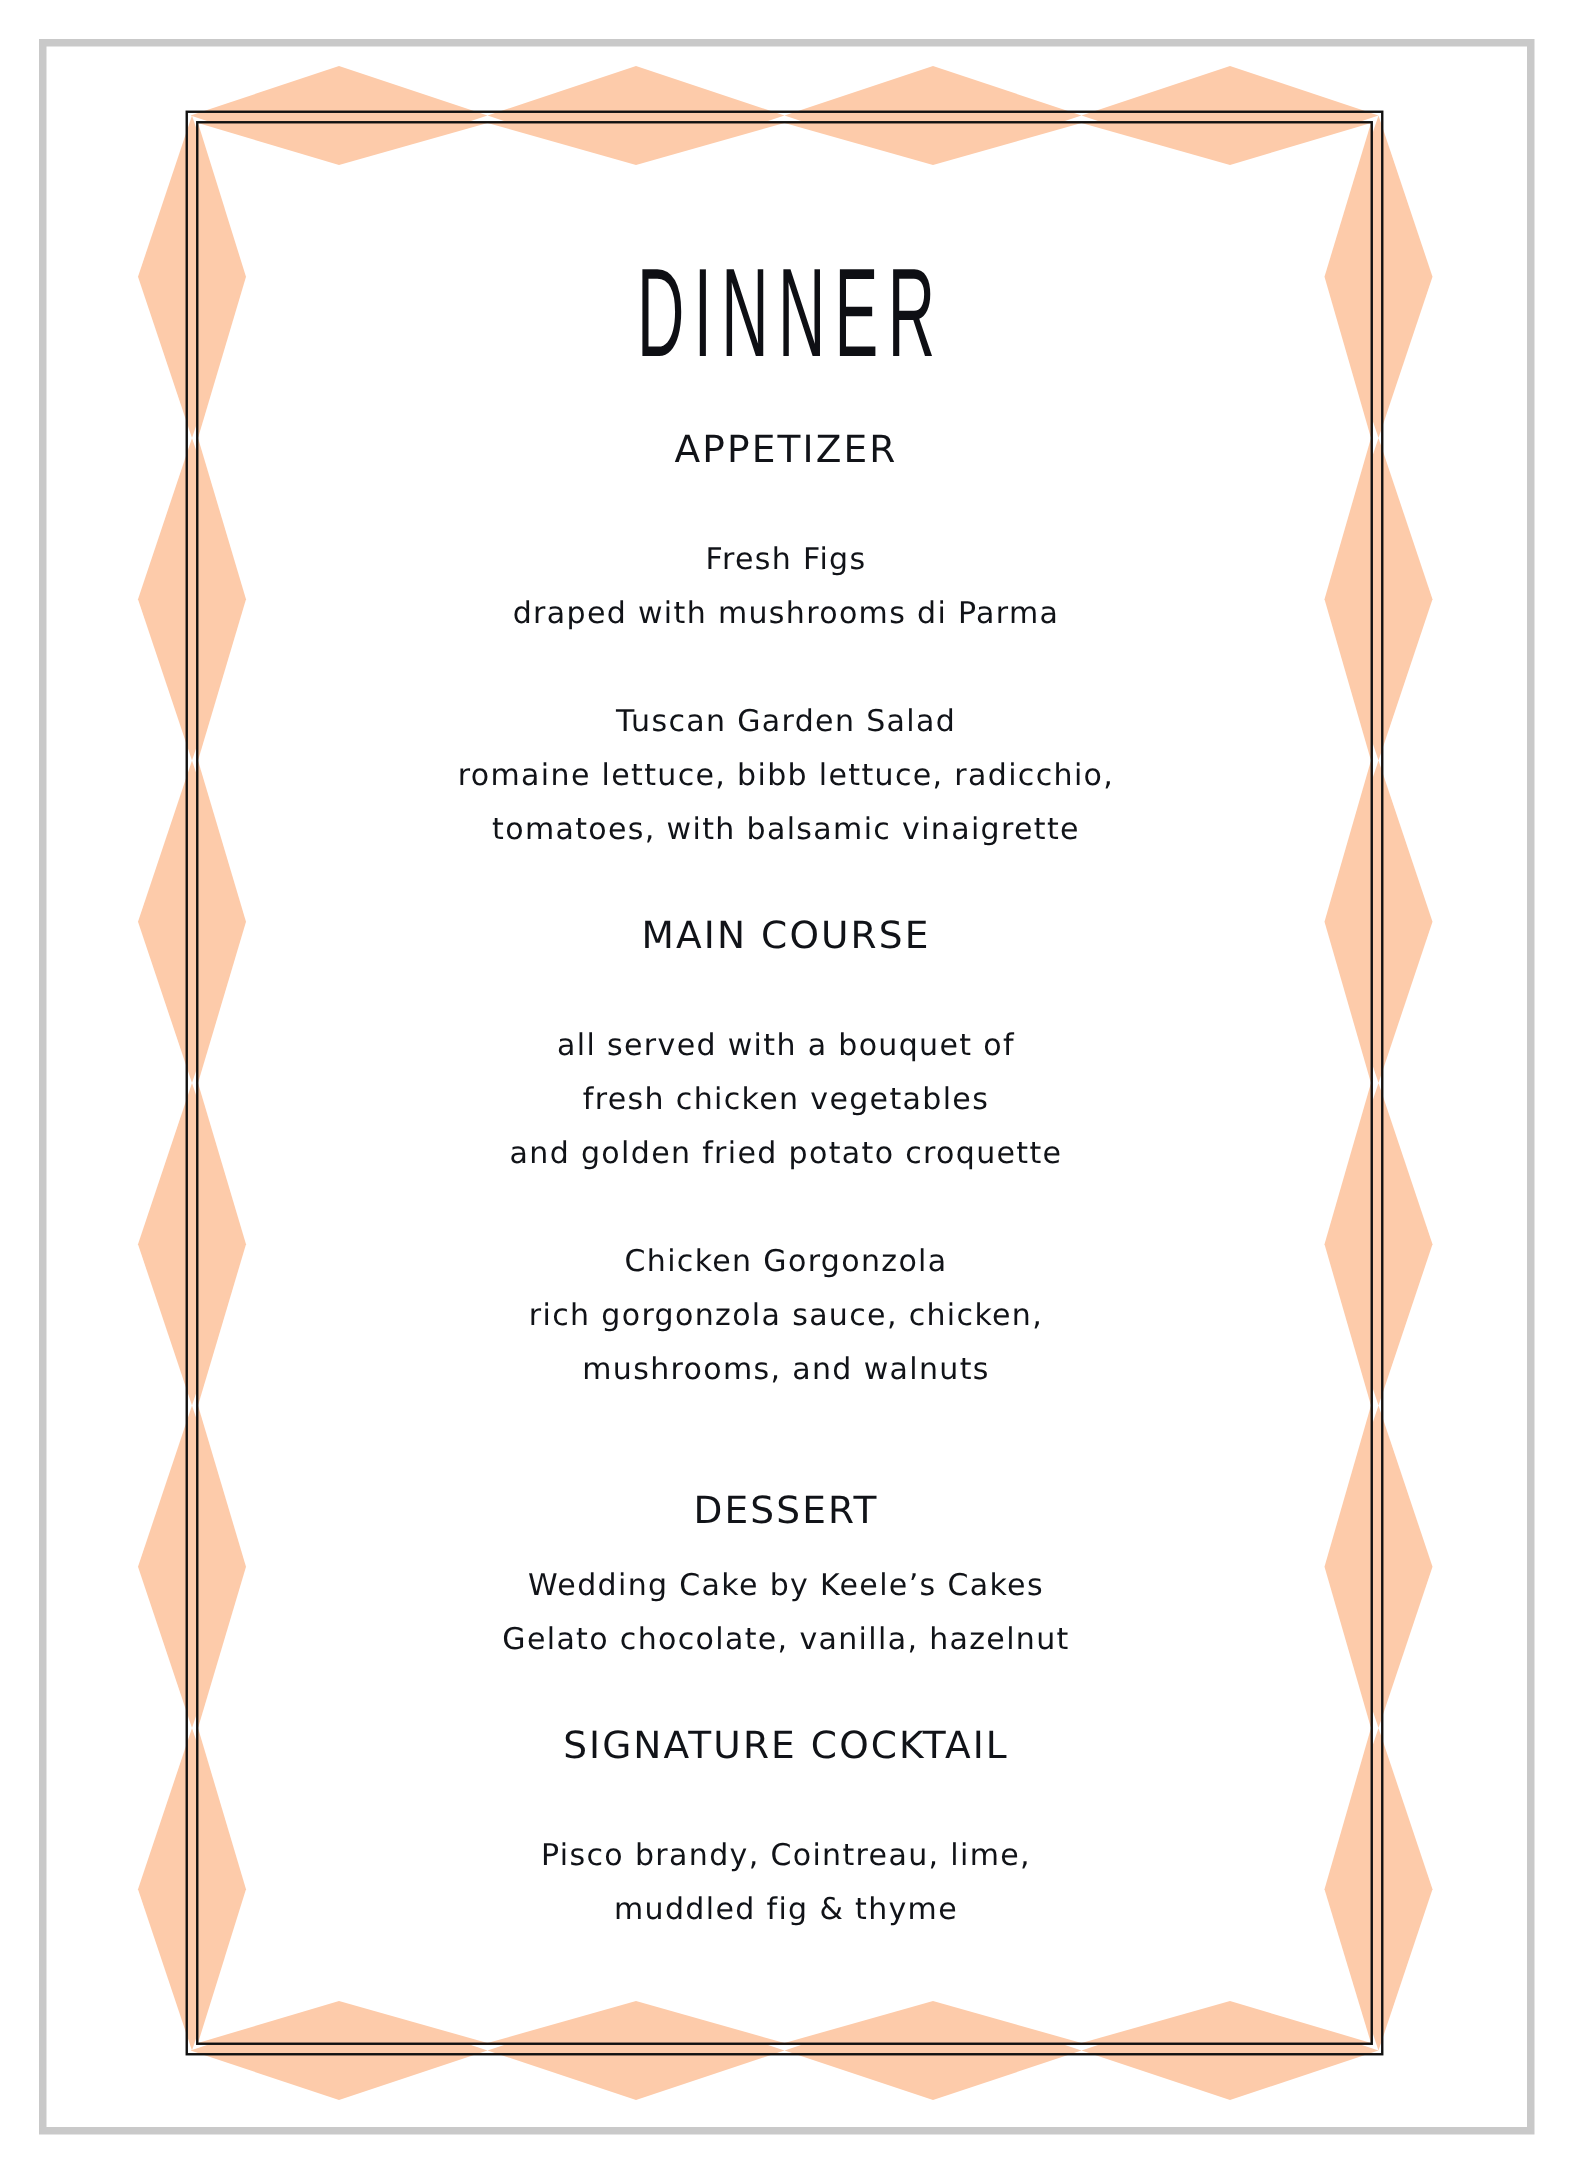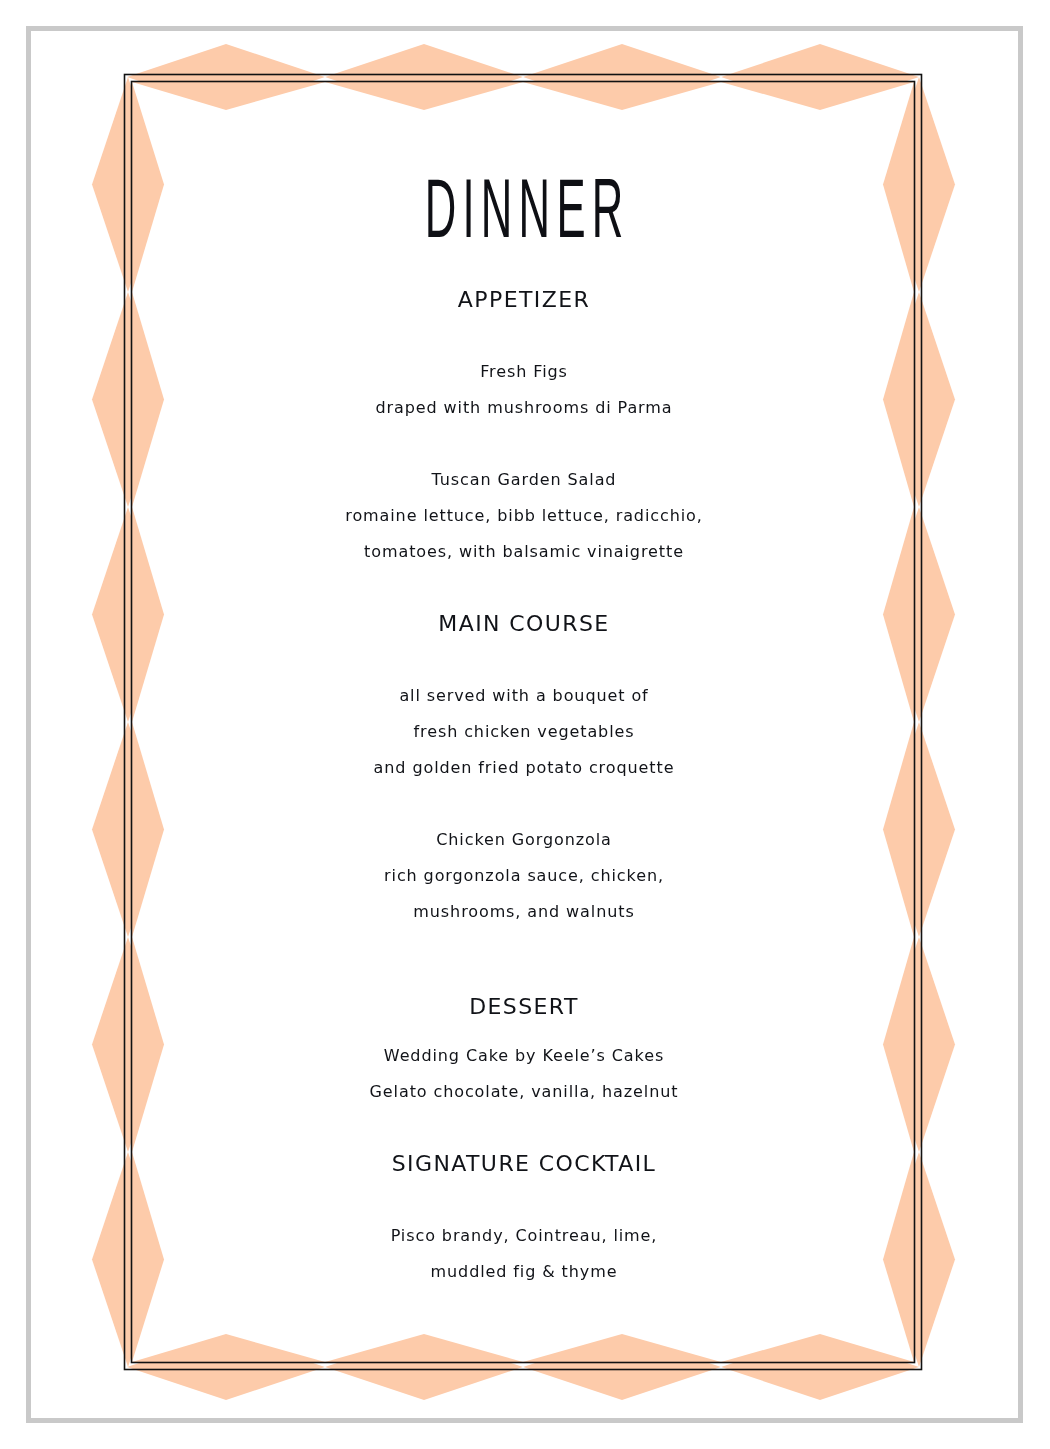--- a/index.html
+++ b/index.html
@@ -17,24 +17,24 @@
   .title {
     position: absolute; left: 0; right: 0; top: 166px;
     font-family: "Liberation Sans", sans-serif;
     font-size: 84px; line-height: 84px; letter-spacing: 12px;
     transform: scaleX(0.52); transform-origin: center;
     font-weight: normal; color: #0e0f14;
     padding-left: 12px;
   }
   .line {
     position: absolute; left: 0; right: 0;
-    font-size: 16px; line-height: 26px; letter-spacing: 0.9px;
+    font-size: 20px; line-height: 26px; letter-spacing: 0.9px;
     white-space: nowrap;
   }
-  .line.heading { font-size: 22px; letter-spacing: 1.4px; }
+  .line.heading { font-size: 25px; letter-spacing: 1.4px; }
 </style>
 </head>
 <body>
 
 <div class="outer-border"></div>
 
 <svg class="frame" width="1050" height="1449" viewBox="0 0 1050 1449">
   <g fill="#FDCBAA">
 
     <polygon points="127,77 226,44 325,77 226,110"></polygon>

